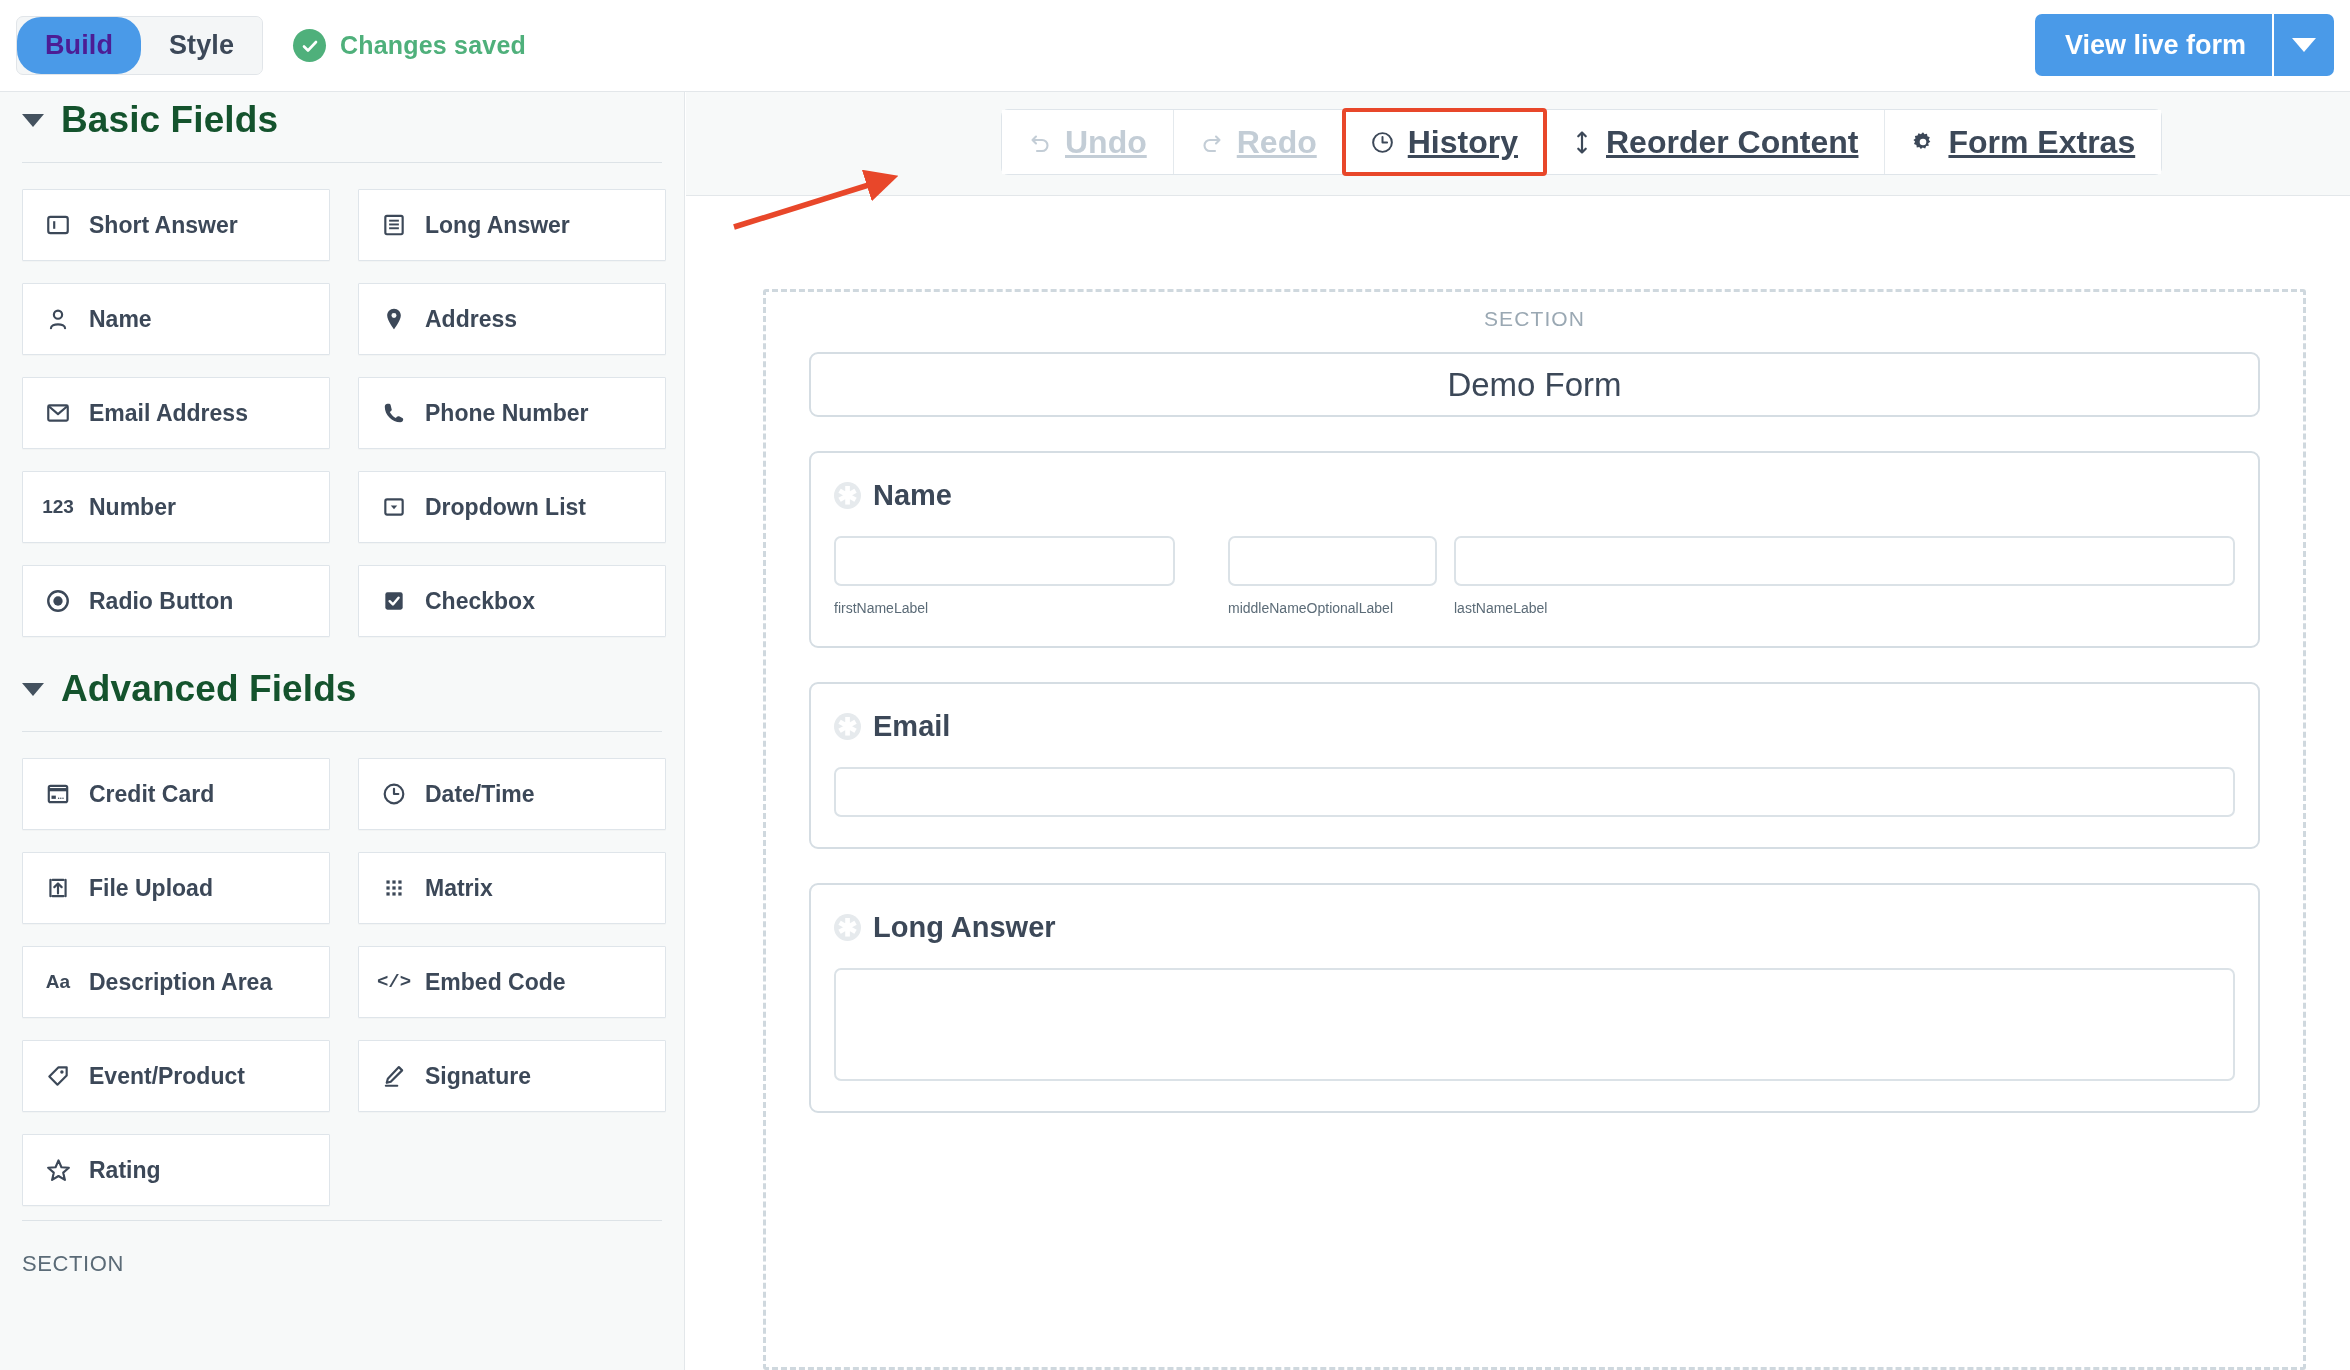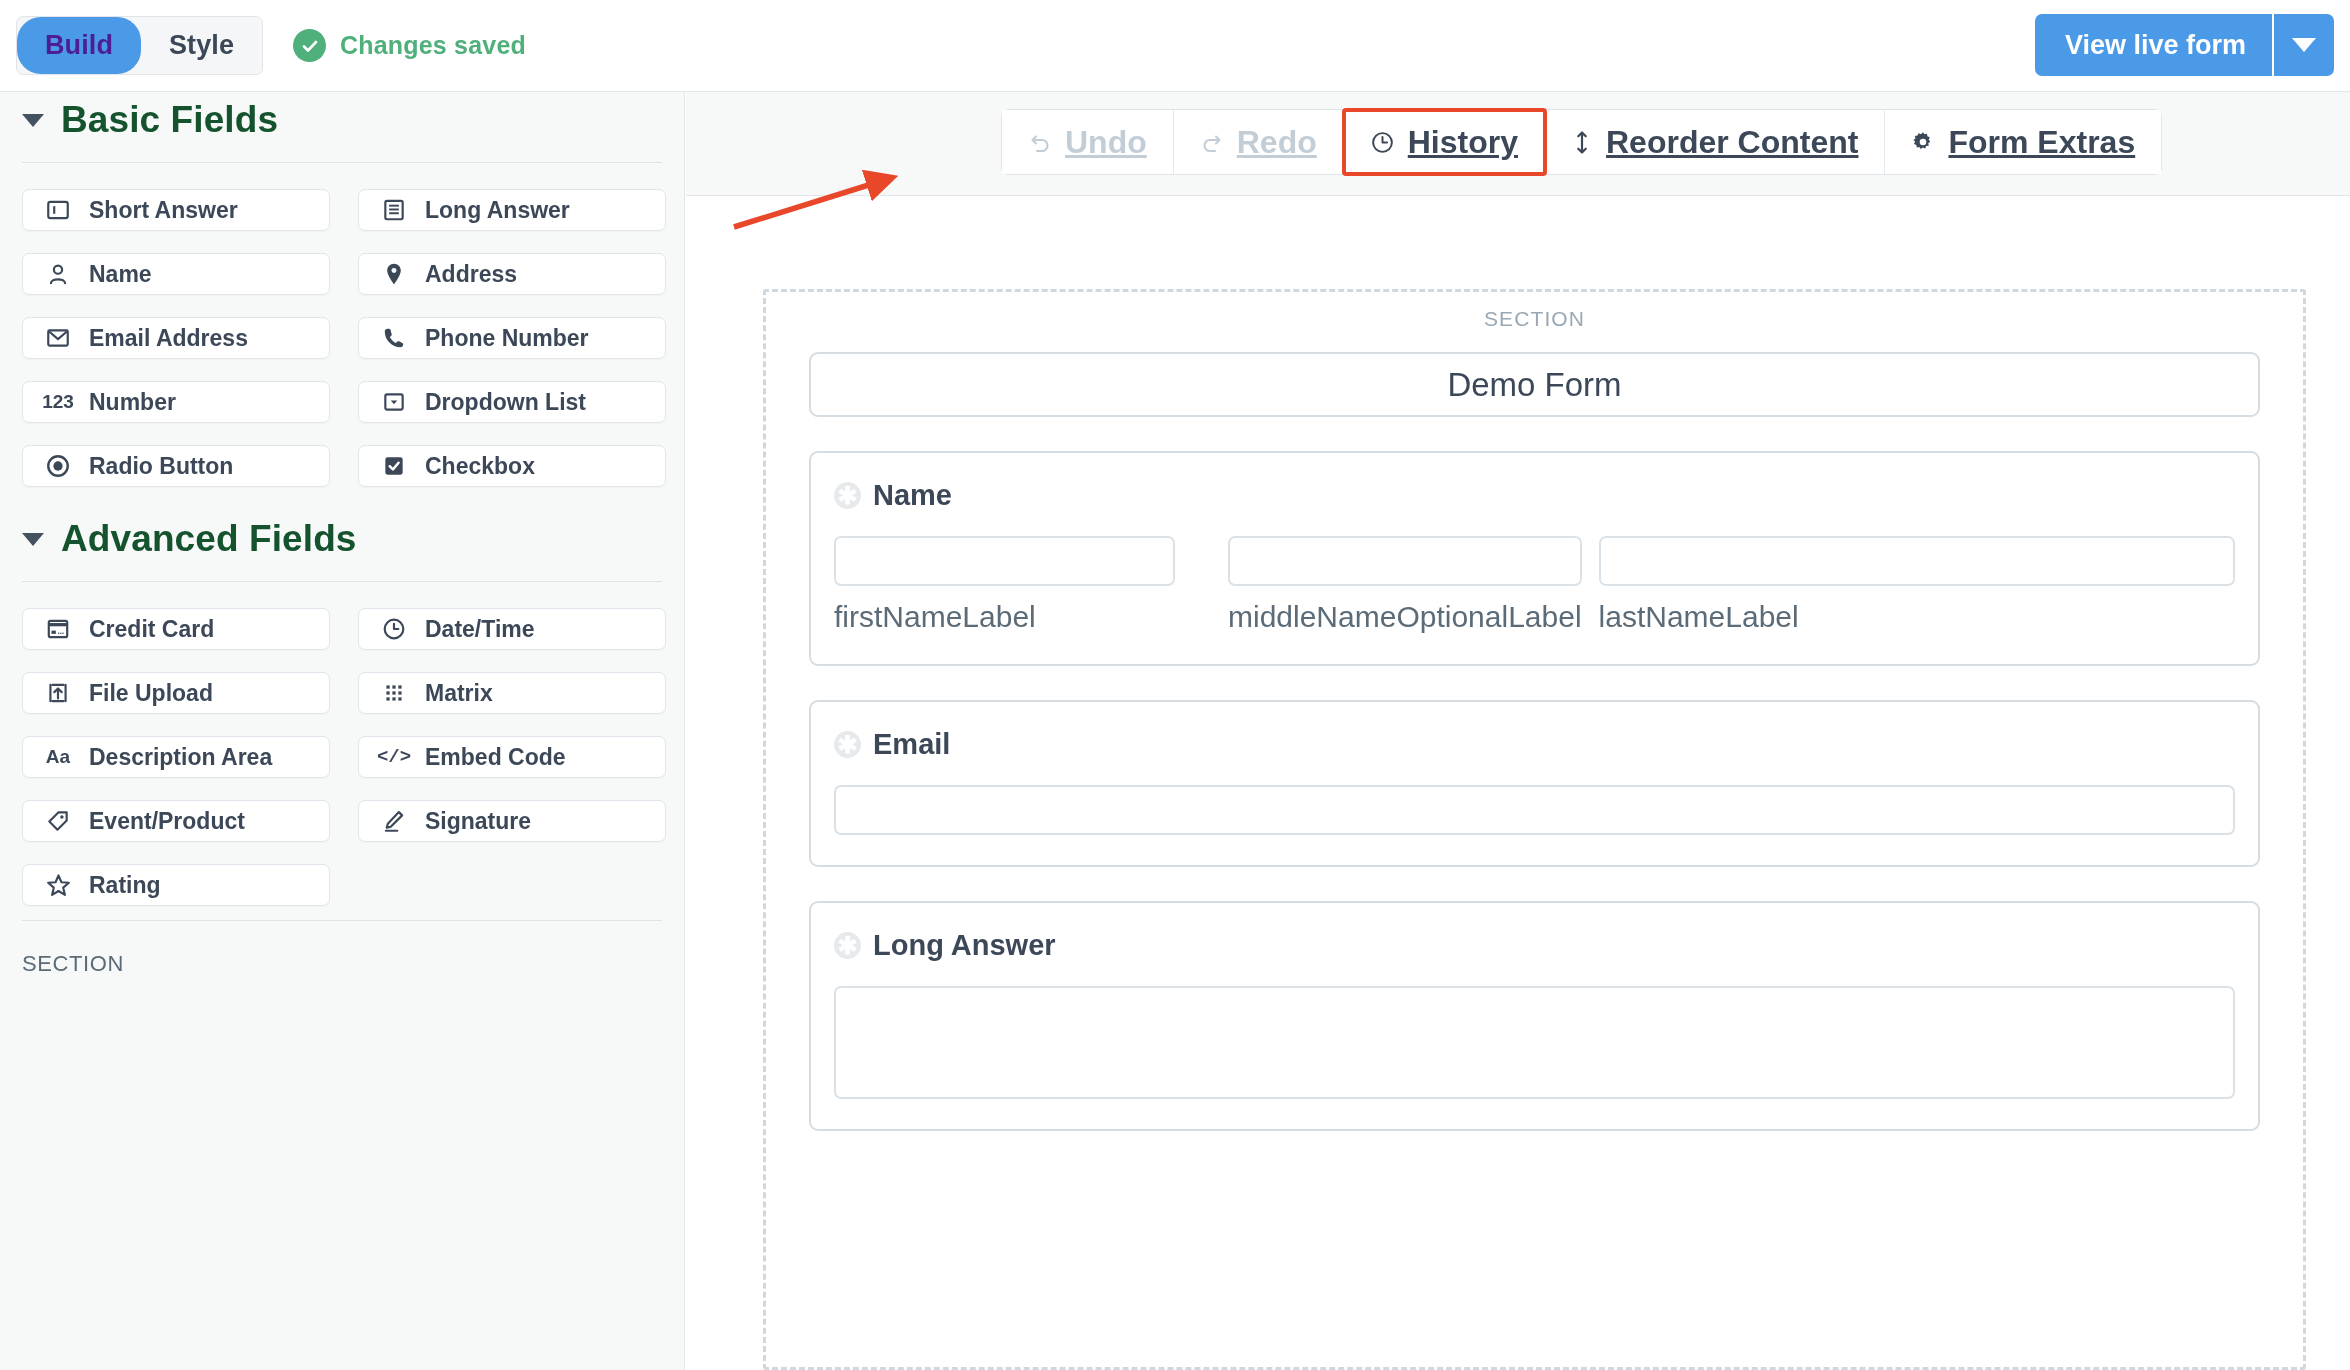--- a/index.html
+++ b/index.html
@@ -72,22 +72,22 @@
     border-right: 11px solid transparent; border-top: 13px solid #44525f;
   }
   .group-title { font-size: 37px; font-weight: 700; color: #14532d; letter-spacing: .1px; }
   .group-rule { height: 1px; background: #dde3e7; margin: 14px 22px 0 22px; }
 
   .field-grid {
     display: grid; grid-template-columns: 308px 308px; gap: 22px 28px;
     padding: 26px 22px 0 22px;
   }
   .field-card {
-    height: 42px; background: #ffffff; border: 1px solid #dfe5ea;
-    border-radius: 7px; display: flex; align-items: center;
+    height: 72px; background: #ffffff; border: 1px solid #dfe5ea;
+    border-radius: 1px; display: flex; align-items: center;
     padding-left: 20px; gap: 16px; cursor: grab;
     box-shadow: 0 1px 0 rgba(0,0,0,0.02);
     text-align: center;
   }
   .field-card .ic { width: 30px; height: 30px; flex: 0 0 30px;
     display: flex; align-items: center; justify-content: center; color: #3c4858; }
   .field-card .lbl { font-size: 23px; font-weight: 700; color: #3c4858; white-space: nowrap; }
   .ic-text { font-size: 19px; font-weight: 700; color: #3c4858; font-family: "Liberation Sans", sans-serif; }
   .ic-code { font-size: 19px; font-weight: 700; color: #3c4858; font-family: "Liberation Mono", monospace; }
 
@@ -148,21 +148,21 @@
   }
   .f-label-text { font-size: 29px; font-weight: 700; color: #3c4858; }
 
   .inp {
     border: 2px solid #dbe2e7; border-radius: 7px; background: #ffffff; height: 50px;
   }
   .name-row { display: flex; gap: 17px; }
   .name-col-1 { flex: 0 0 341px; }
   .name-col-2 { flex: 0 0 209px; margin-left: 36px; }
   .name-col-3 { flex: 1 1 auto; }
-  .sub-label { font-size: 30px; color: #5b6b77; margin-top: 14px; }
+  .sub-label { font-size: 14px; color: #5b6b77; margin-top: 14px; }
   .ta { height: 113px; }
 </style>
 </head>
 <body>
 
 <div id="app">
 
   <div class="topbar">
 
     <div class="seg-toggle">

